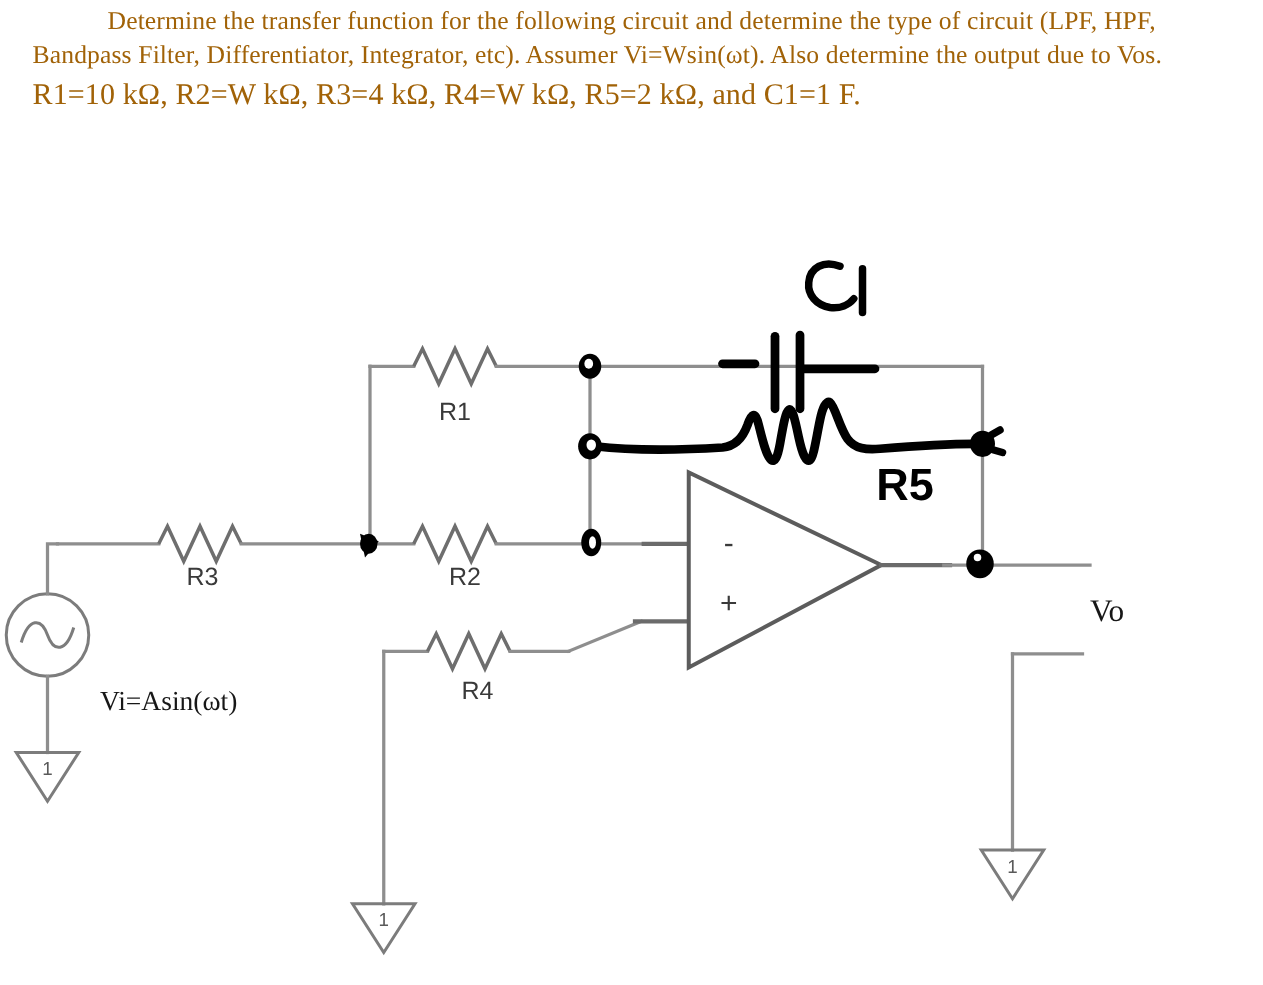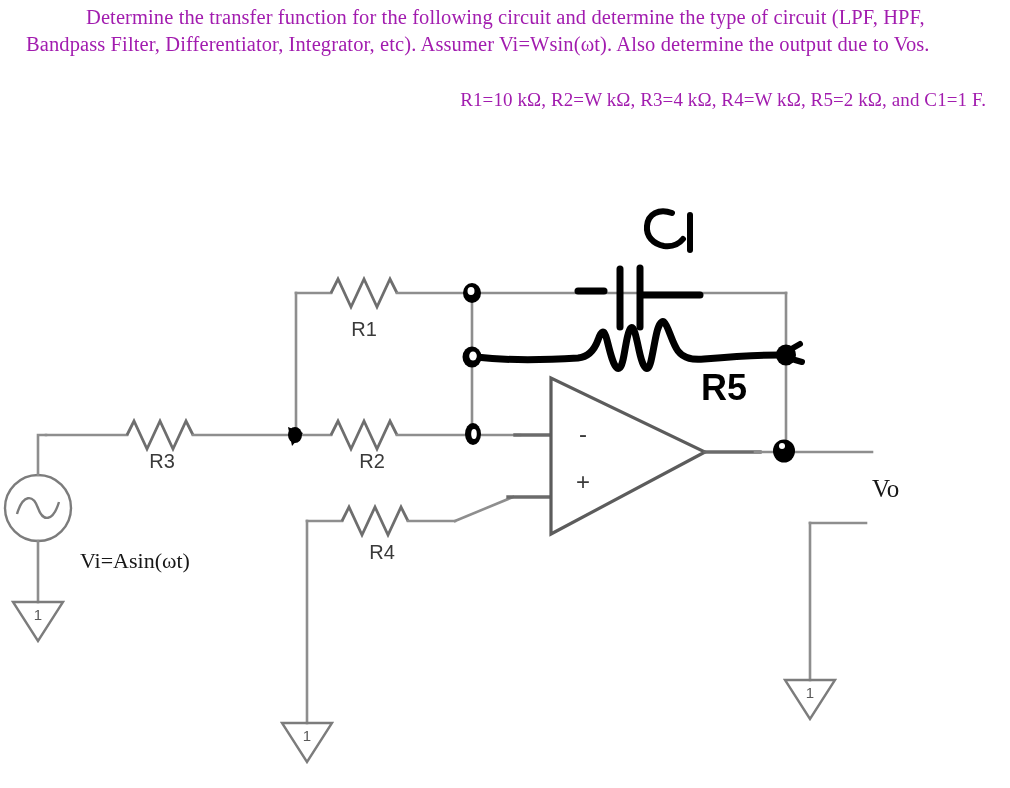--- a/index.html
+++ b/index.html
@@ -19,31 +19,30 @@
   #problem-text {
     position: absolute;
     left: 26px;
     top: 4px;
     width: 960px;
   }
   .para {
     font-family: "Liberation Serif", serif;
     font-size: 20.5px;
     line-height: 26.5px;
-    color: #a21caf;
+    color: #a16207;
     margin: 0;
     letter-spacing: 0.1px;
   }
   .para.indent {
     text-indent: 60px;
   }
   .para.values {
-    margin-top: 30px;
-    font-size: 19px;
-    text-align: right;
+    margin-top: 6px;
+    font-size: 24px;
   }
 
   #circuit-wrap {
     position: absolute;
     left: 0;
     top: 150px;
     width: 1010px;
     height: 638px;
   }
   svg#circuit {

